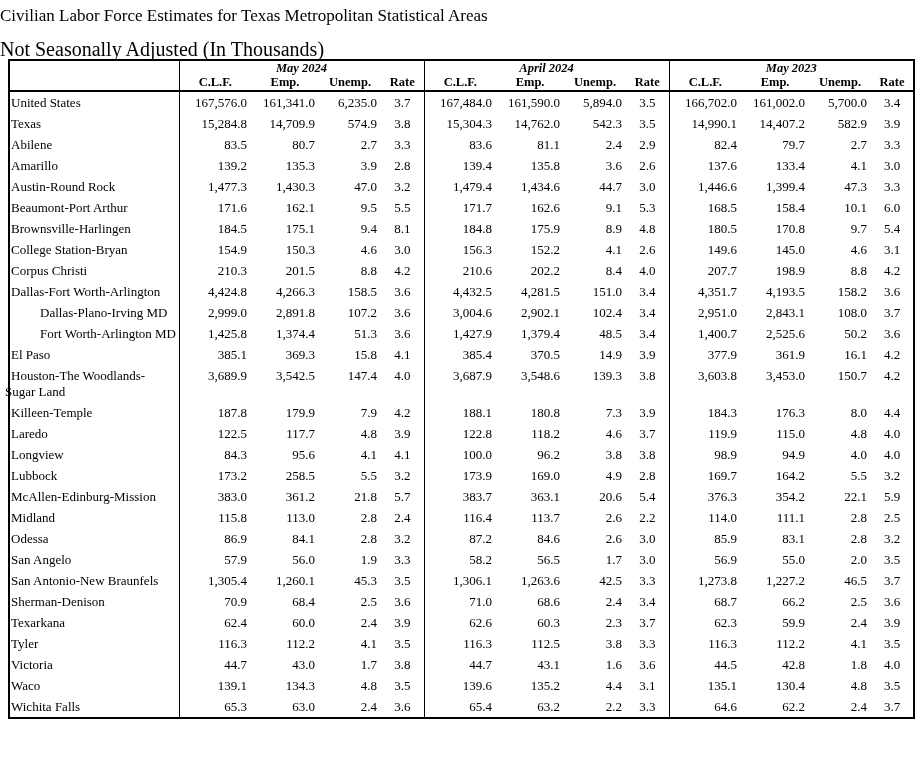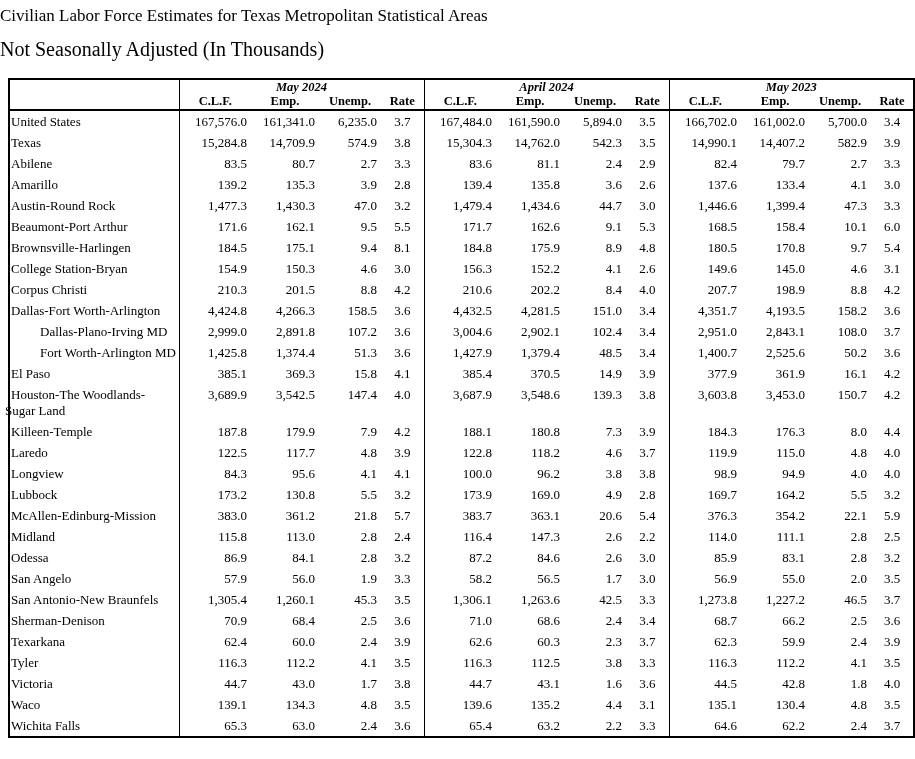--- a/index.html
+++ b/index.html
@@ -28,21 +28,20 @@
     font-size: 20px;
     font-weight: normal;
     margin: 0;
     padding-top: 13px;
     line-height: 20px;
   }
   table.lf-table {
     table-layout: fixed;
     width: 905px;
     margin-left: 8px;
-    margin-top: 19px;
     border-collapse: collapse;
     border: 2px solid #000;
     font-size: 13px;
   }
   .lf-table th {
     font-weight: bold;
     font-size: 12.5px;
     padding: 0;
   }
   .group-start { border-left: 1px solid #000; }
@@ -379,21 +378,21 @@
           <td class="num">3.8</td>
           <td class="rate">3.8</td>
           <td class="num group-start">98.9</td>
           <td class="num">94.9</td>
           <td class="num">4.0</td>
           <td class="rate">4.0</td>
         </tr>
         <tr>
           <td class="area">Lubbock</td>
           <td class="num group-start">173.2</td>
-          <td class="num">130.8</td>
+          <td class="num">258.5</td>
           <td class="num">5.5</td>
           <td class="rate">3.2</td>
           <td class="num group-start">173.9</td>
           <td class="num">169.0</td>
           <td class="num">4.9</td>
           <td class="rate">2.8</td>
           <td class="num group-start">169.7</td>
           <td class="num">164.2</td>
           <td class="num">5.5</td>
           <td class="rate">3.2</td>
@@ -413,21 +412,21 @@
           <td class="num">22.1</td>
           <td class="rate">5.9</td>
         </tr>
         <tr>
           <td class="area">Midland</td>
           <td class="num group-start">115.8</td>
           <td class="num">113.0</td>
           <td class="num">2.8</td>
           <td class="rate">2.4</td>
           <td class="num group-start">116.4</td>
-          <td class="num">147.3</td>
+          <td class="num">113.7</td>
           <td class="num">2.6</td>
           <td class="rate">2.2</td>
           <td class="num group-start">114.0</td>
           <td class="num">111.1</td>
           <td class="num">2.8</td>
           <td class="rate">2.5</td>
         </tr>
         <tr>
           <td class="area">Odessa</td>
           <td class="num group-start">86.9</td>

